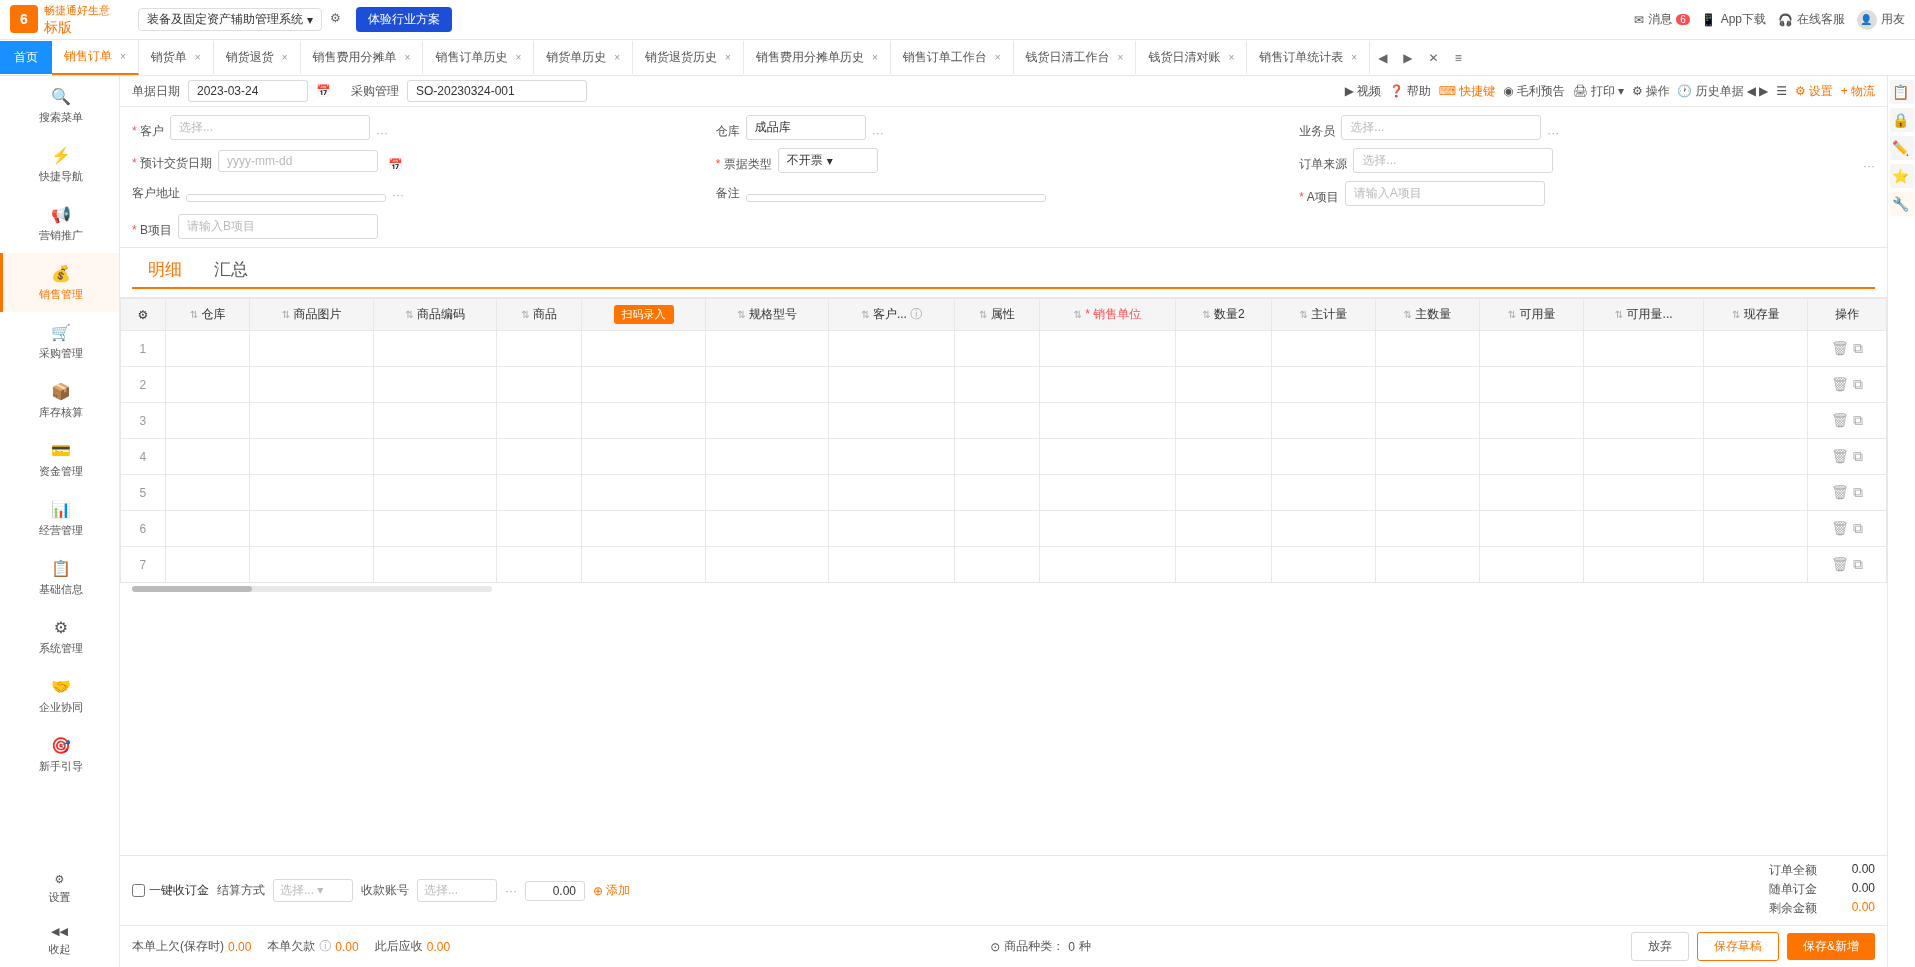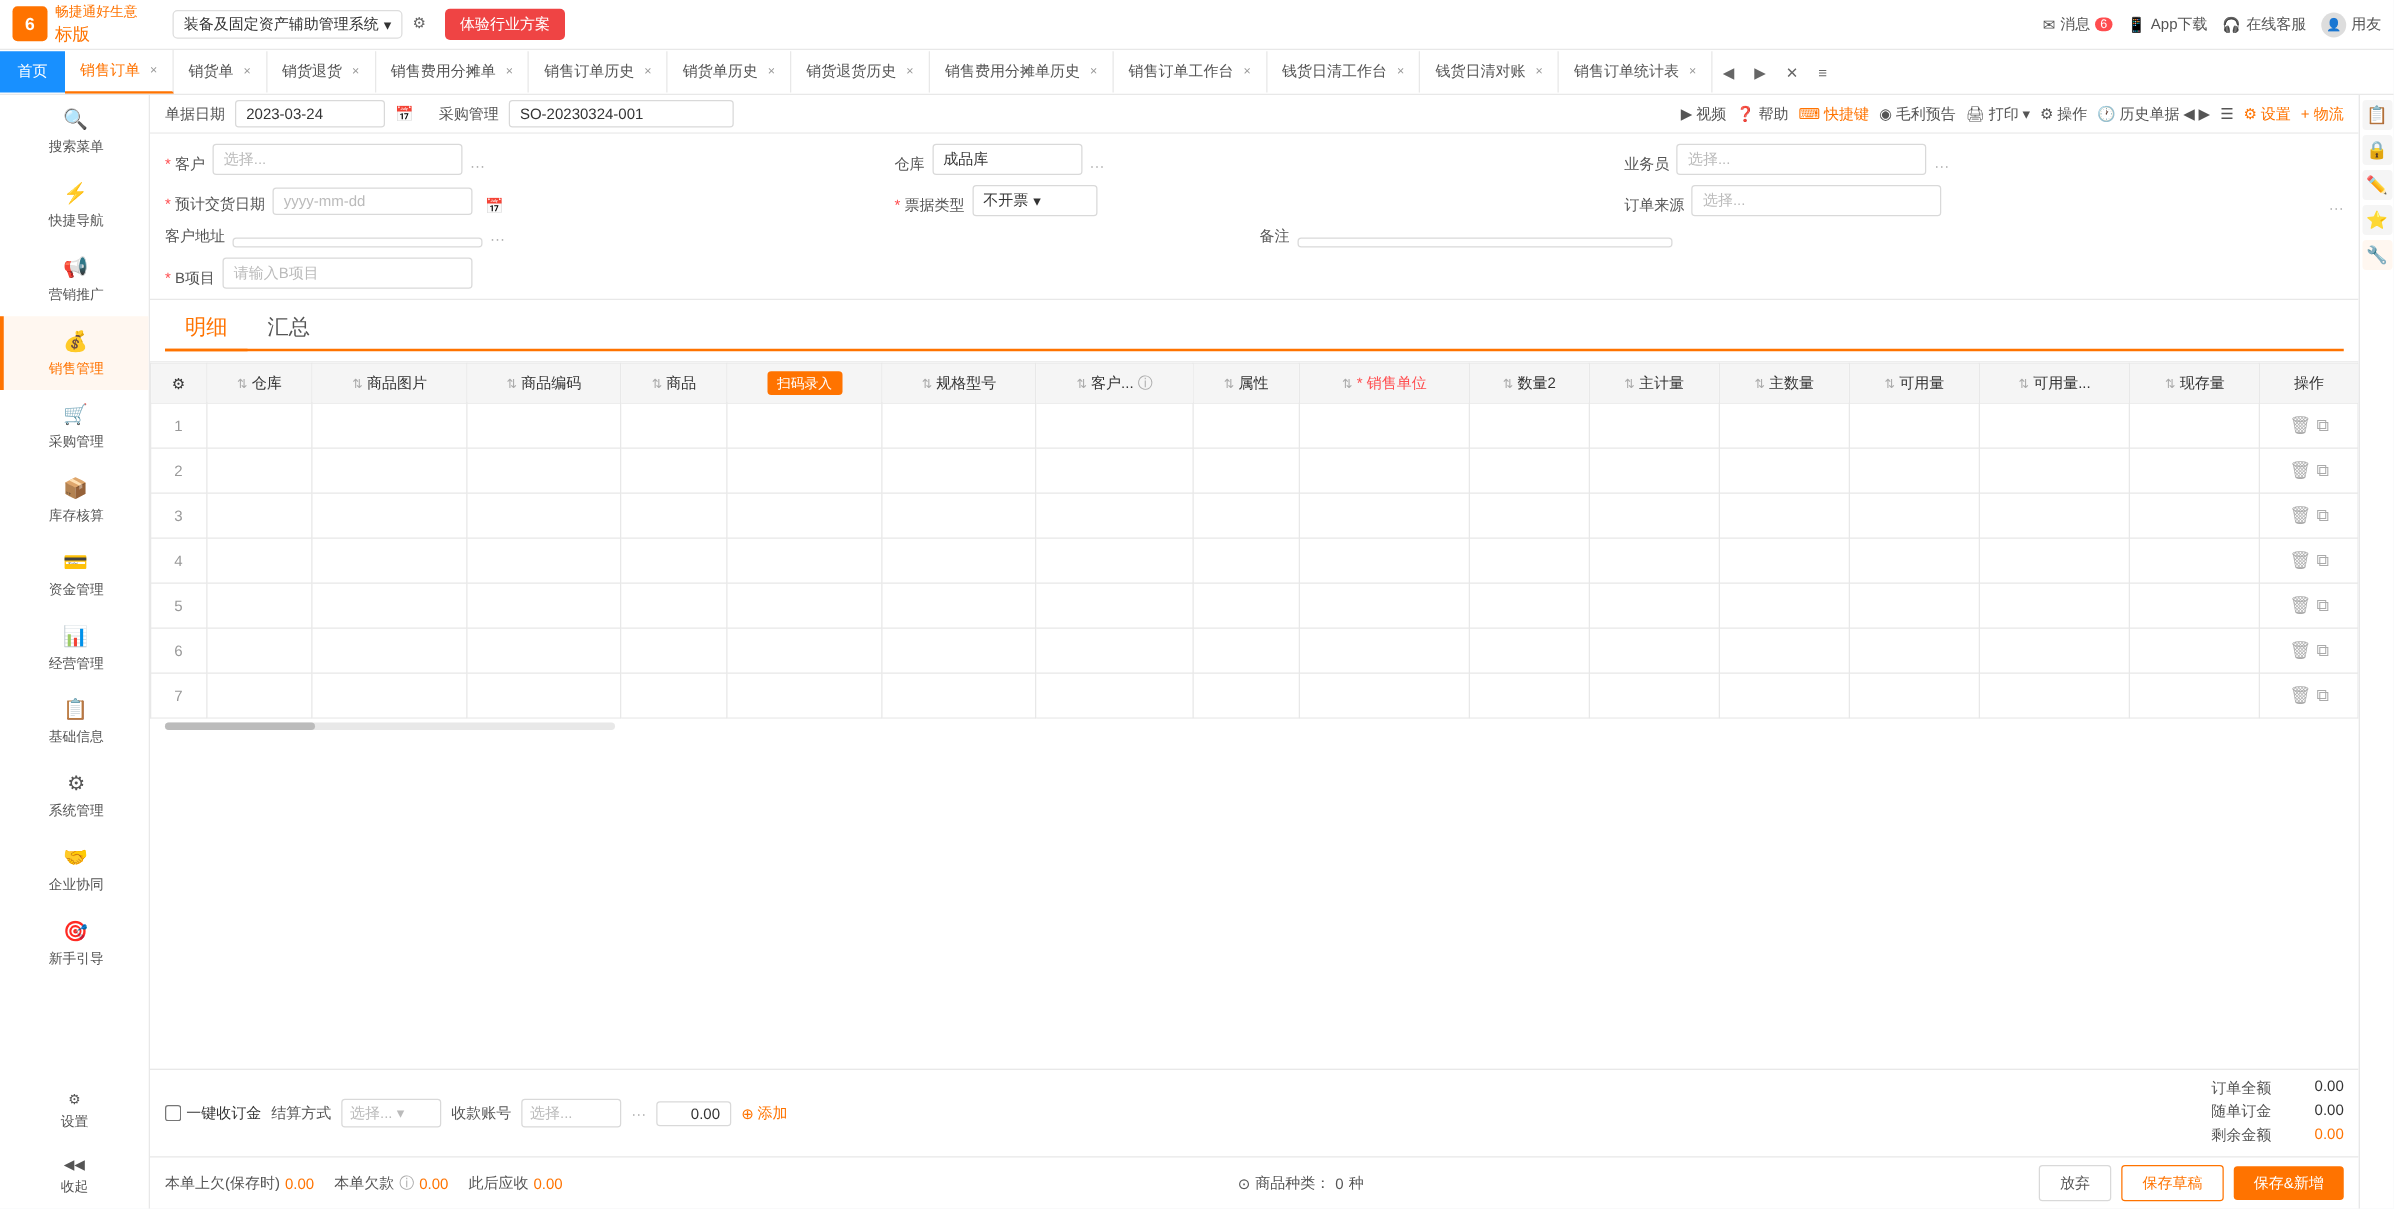--- a/index.html
+++ b/index.html
@@ -4,21 +4,21 @@
   <style>
     * { box-sizing: border-box; margin: 0; padding: 0; }
     body { font-family: 'Microsoft YaHei', Arial, sans-serif; font-size: 12px; background: #f0f2f5; color: #333; overflow: hidden; }
     
     
     .top-bar { height: 40px; background: #fff; display: flex; align-items: center; padding: 0 10px; border-bottom: 1px solid #e8e8e8; gap: 8px; }
     .logo-area { display: flex; align-items: center; gap: 6px; width: 120px; }
     .logo-icon { width: 28px; height: 28px; background: #ff7300; border-radius: 4px; display: flex; align-items: center; justify-content: center; color: white; font-size: 14px; font-weight: bold; }
     .logo-text { font-size: 11px; color: #ff7300; line-height: 1.3; }
     .system-select { display: flex; align-items: center; gap: 4px; border: 1px solid #ddd; padding: 2px 8px; border-radius: 4px; cursor: pointer; font-size: 12px; }
-    .btn-industry { background: #ef4444; color: white; border: none; padding: 4px 12px; border-radius: 4px; cursor: pointer; font-size: 12px; }
+    .btn-industry { background: #1d4ed8; color: white; border: none; padding: 4px 12px; border-radius: 4px; cursor: pointer; font-size: 12px; }
     .top-right { margin-left: auto; display: flex; align-items: center; gap: 12px; font-size: 12px; color: #555; }
     .top-right-item { display: flex; align-items: center; gap: 4px; cursor: pointer; }
     .badge { background: #ff4d4f; color: white; border-radius: 8px; padding: 0 4px; font-size: 10px; }
     .gear-icon { width: 18px; height: 18px; cursor: pointer; color: #666; }
     
     
     .tab-bar { background: #fff; border-bottom: 1px solid #e8e8e8; display: flex; align-items: center; overflow: hidden; }
     .tab-home { background: #1890ff; color: white; padding: 8px 14px; font-size: 12px; white-space: nowrap; cursor: pointer; }
     .tab-item { padding: 8px 12px; font-size: 12px; color: #555; white-space: nowrap; cursor: pointer; display: flex; align-items: center; gap: 4px; border-right: 1px solid #e8e8e8; }
     .tab-item.active { color: #ff7300; border-bottom: 2px solid #ff7300; }
@@ -371,20 +371,24 @@
       <div class="form-row">
         <div class="form-field">
           <span class="form-label">客户地址</span>
           <span class="form-input" style="min-width:200px;"></span>
           <span class="form-dots">···</span>
         </div>
         <div class="form-field">
           <span class="form-label">备注</span>
           <span class="form-input" style="min-width:300px;"></span>
         </div>
+        <div class="form-field">
+          <span class="form-label required">A项目</span>
+          <span class="form-input form-input-wide placeholder">请输入A项目</span>
+        </div>
       </div>
 
       <div class="form-row" style="margin-bottom:0;">
         <div class="form-field">
           <span class="form-label required">B项目</span>
           <span class="form-input form-input-wide placeholder">请输入B项目</span>
         </div>
       </div>
     </div>
 

